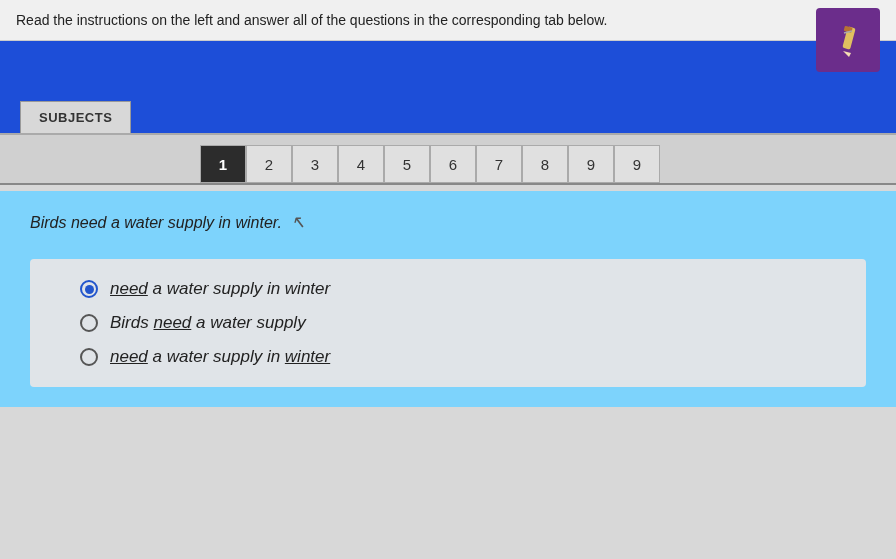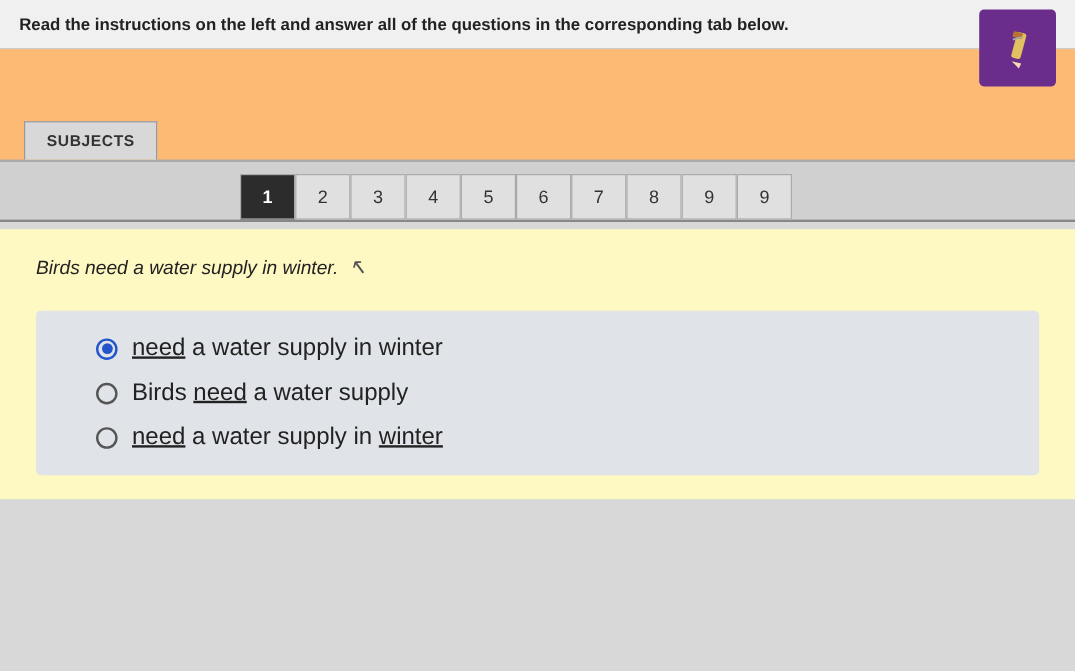--- a/index.html
+++ b/index.html
@@ -21,39 +21,38 @@
     
     .instruction-bar {
       background: #f0f0f0;
       padding: 12px 16px;
       font-size: 14px;
       color: #222;
       border-bottom: 1px solid #ccc;
       display: flex;
       align-items: center;
       justify-content: space-between;
-      font-weight: bold;
     }
 
     .pencil-icon-box {
       width: 64px;
       height: 64px;
       background: #6b2d8b;
       border-radius: 4px;
       display: flex;
       align-items: center;
       justify-content: center;
       position: absolute;
       top: 8px;
       right: 16px;
     }
 
     
     .tabs-section {
-      background: #fdba74;
+      background: #1d4ed8;
       padding: 60px 20px 0 20px;
       display: flex;
       align-items: flex-end;
       gap: 0;
       border-bottom: 2px solid #aaa;
     }
 
     .tab {
       padding: 8px 18px;
       border: 1px solid #999;
@@ -105,21 +104,21 @@
     
     .divider-line {
       width: 100%;
       height: 2px;
       background: #888;
       margin-top: 0;
     }
 
     
     .content-area {
-      background: #fef9c3;
+      background: #7dd3fc;
       padding: 20px 30px 20px 30px;
       margin-top: 6px;
     }
 
     .sentence-prompt {
       font-style: italic;
       font-size: 16px;
       color: #222;
       margin-bottom: 20px;
       padding-bottom: 6px;
@@ -163,22 +162,23 @@
 
     .radio-circle.selected::after {
       content: '';
       width: 9px;
       height: 9px;
       border-radius: 50%;
       background: #2255cc;
     }
 
     .option-text {
-      font-size: 20px;
-      color: #222;
+      font-size: 17px;
+      color: #222;
+      font-style: italic;
     }
 
     .underline {
       text-decoration: underline;
     }
 
     
     .cursor-indicator {
       display: inline-block;
       font-size: 18px;

